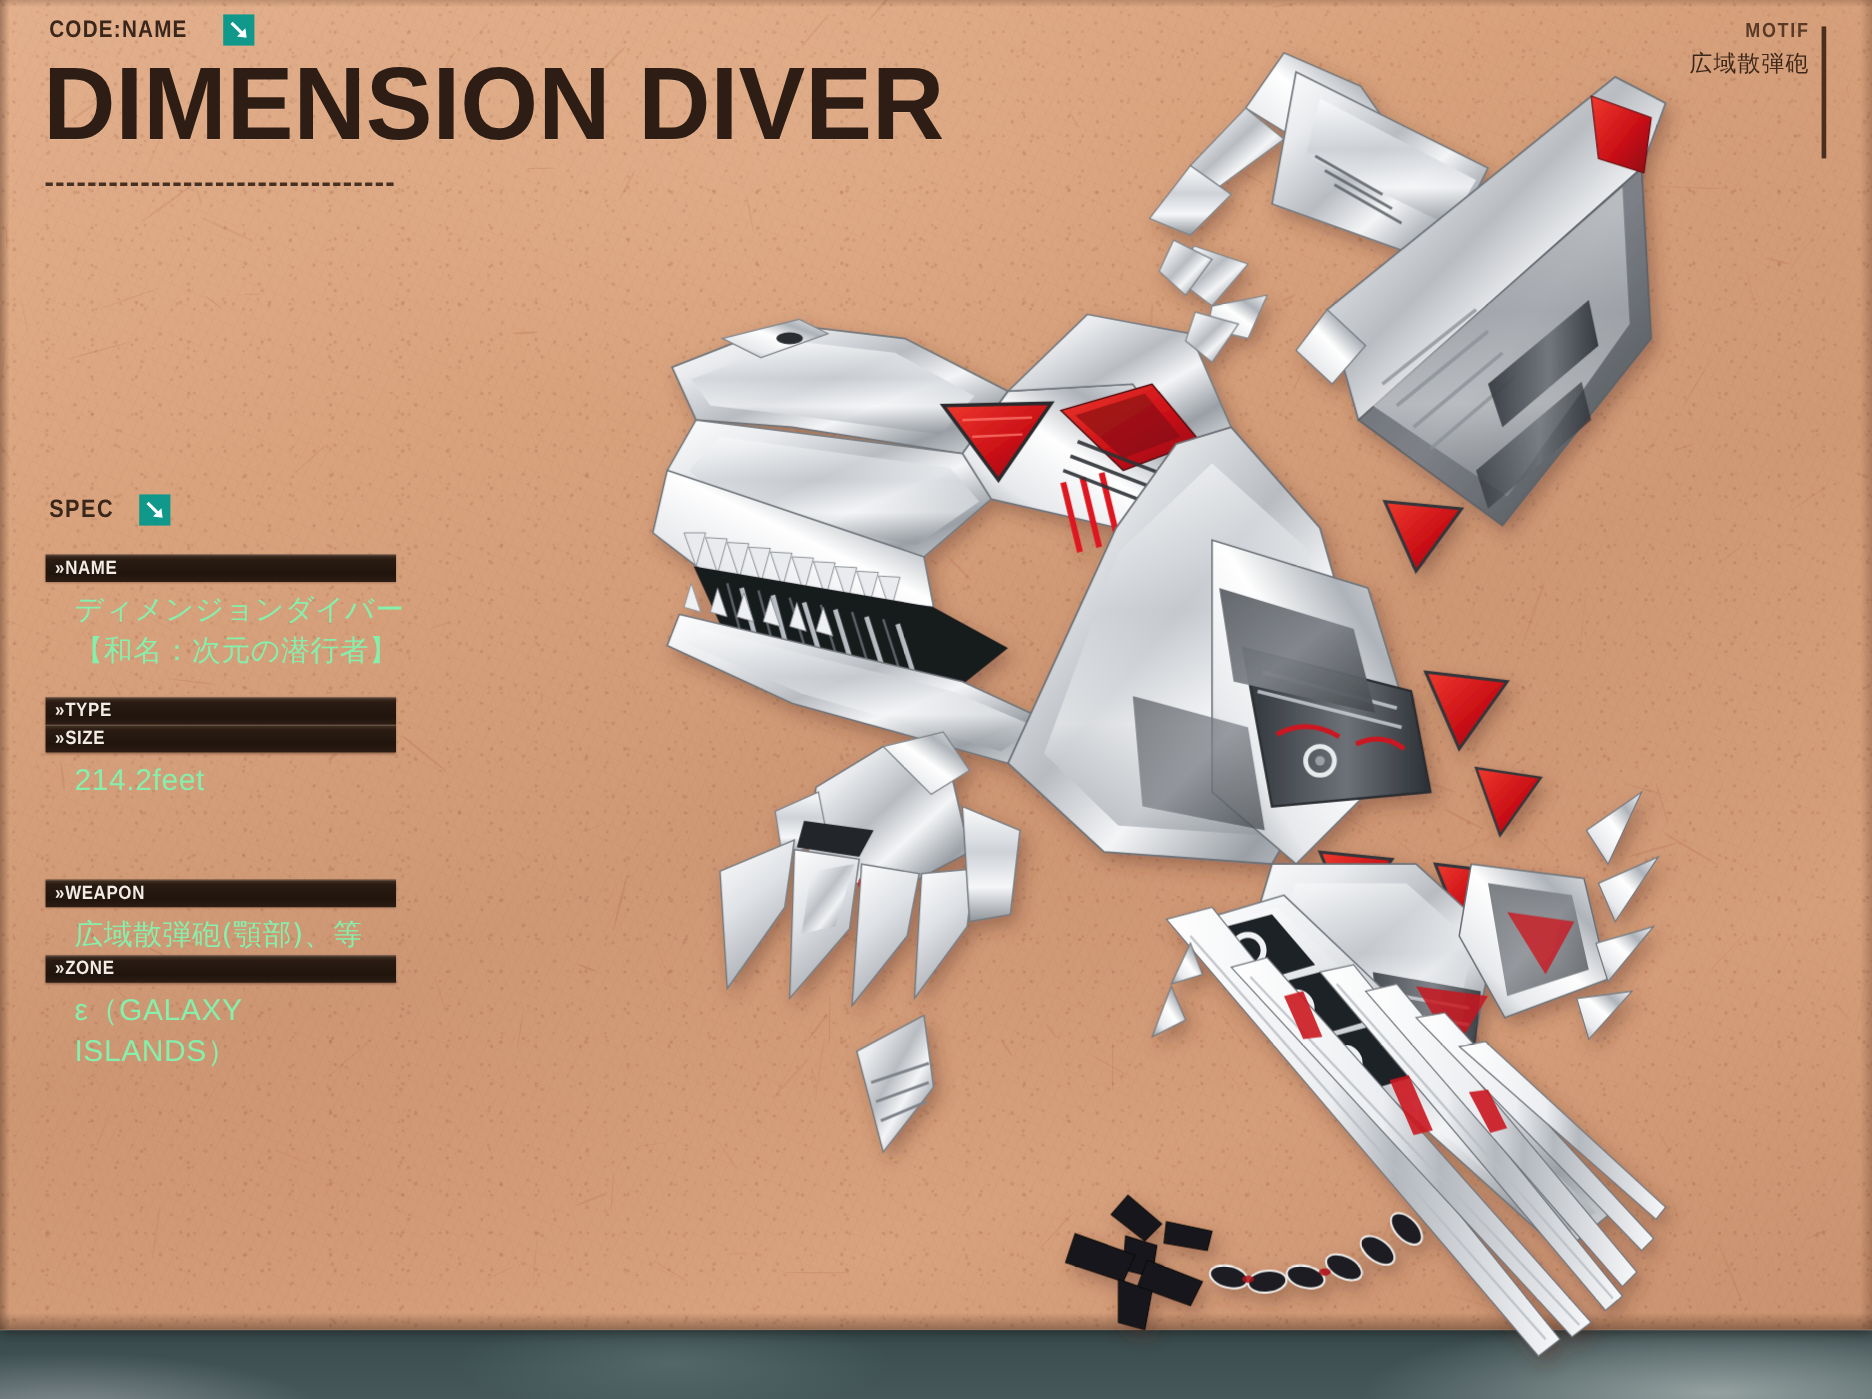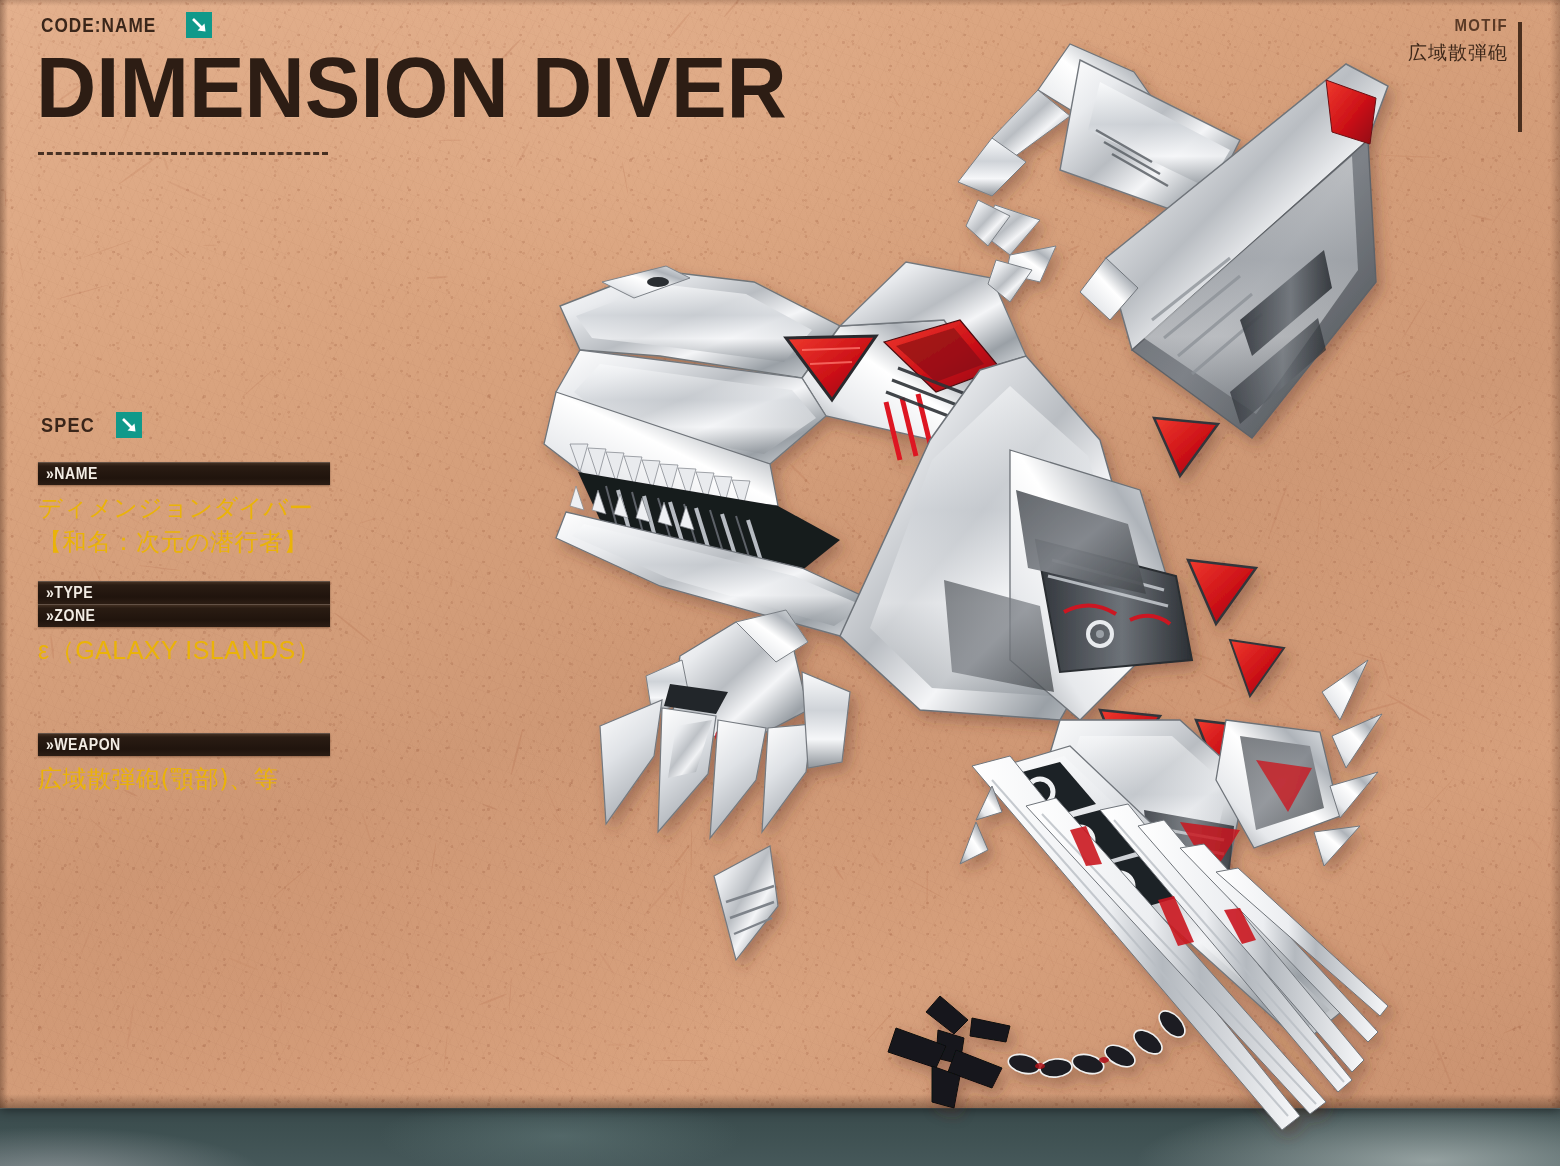--- a/index.html
+++ b/index.html
@@ -127,21 +127,21 @@
     display:flex;align-items:center;
     box-shadow:inset 0 1px 0 rgba(255,255,255,.16), 0 1px 2px rgba(60,30,15,.45);
   }
   .spec-bar span{
     font-family:"Liberation Sans",sans-serif;font-weight:bold;font-size:16px;
     color:#f2ece4;letter-spacing:.6px;padding-left:9px;
     transform:scaleX(.88);transform-origin:left center;white-space:nowrap;
   }
   .spec-val{
     font-family:"DejaVu Sans","Liberation Sans",sans-serif;
-    font-size:24px;line-height:34px;color:#eab308;padding-top:6px;letter-spacing:.5px;
+    font-size:24px;line-height:34px;color:#86efac;padding-top:6px;letter-spacing:.5px;margin-left:24px;
   }
   .spec-val.latin{font-family:"Liberation Sans",sans-serif;font-size:25px;}
 
   
   .creature{position:absolute;left:540px;top:20px;width:900px;height:1120px;}
   .creature svg{position:absolute;left:0;top:0;overflow:visible;}
 </style>
 </head>
 <body>
 
@@ -663,25 +663,31 @@
         </div>
         <div class="spec-val" style="margin-bottom: 22px;">ディメンジョンダイバー<br>【和名：次元の潜行者】</div>
       </div>
       <div class="spec-item">
         <div class="spec-bar">
           <span>»TYPE</span>
         </div>
       </div>
       <div class="spec-item">
         <div class="spec-bar">
-          <span>»ZONE</span>
+          <span>»SIZE</span>
         </div>
-        <div class="spec-val latin" style="margin-bottom: 66px;">ε（GALAXY ISLANDS）</div>
+        <div class="spec-val latin" style="margin-bottom: 66px;">214.2feet</div>
       </div>
       <div class="spec-item">
         <div class="spec-bar">
           <span>»WEAPON</span>
         </div>
         <div class="spec-val" style="margin-bottom: 0px;">広域散弾砲(顎部)、等</div>
       </div>
+      <div class="spec-item">
+        <div class="spec-bar">
+          <span>»ZONE</span>
+        </div>
+        <div class="spec-val latin" style="margin-bottom: 66px;">ε（GALAXY ISLANDS）</div>
+      </div>
     </div>
 
 </div>
 
 </body></html>

